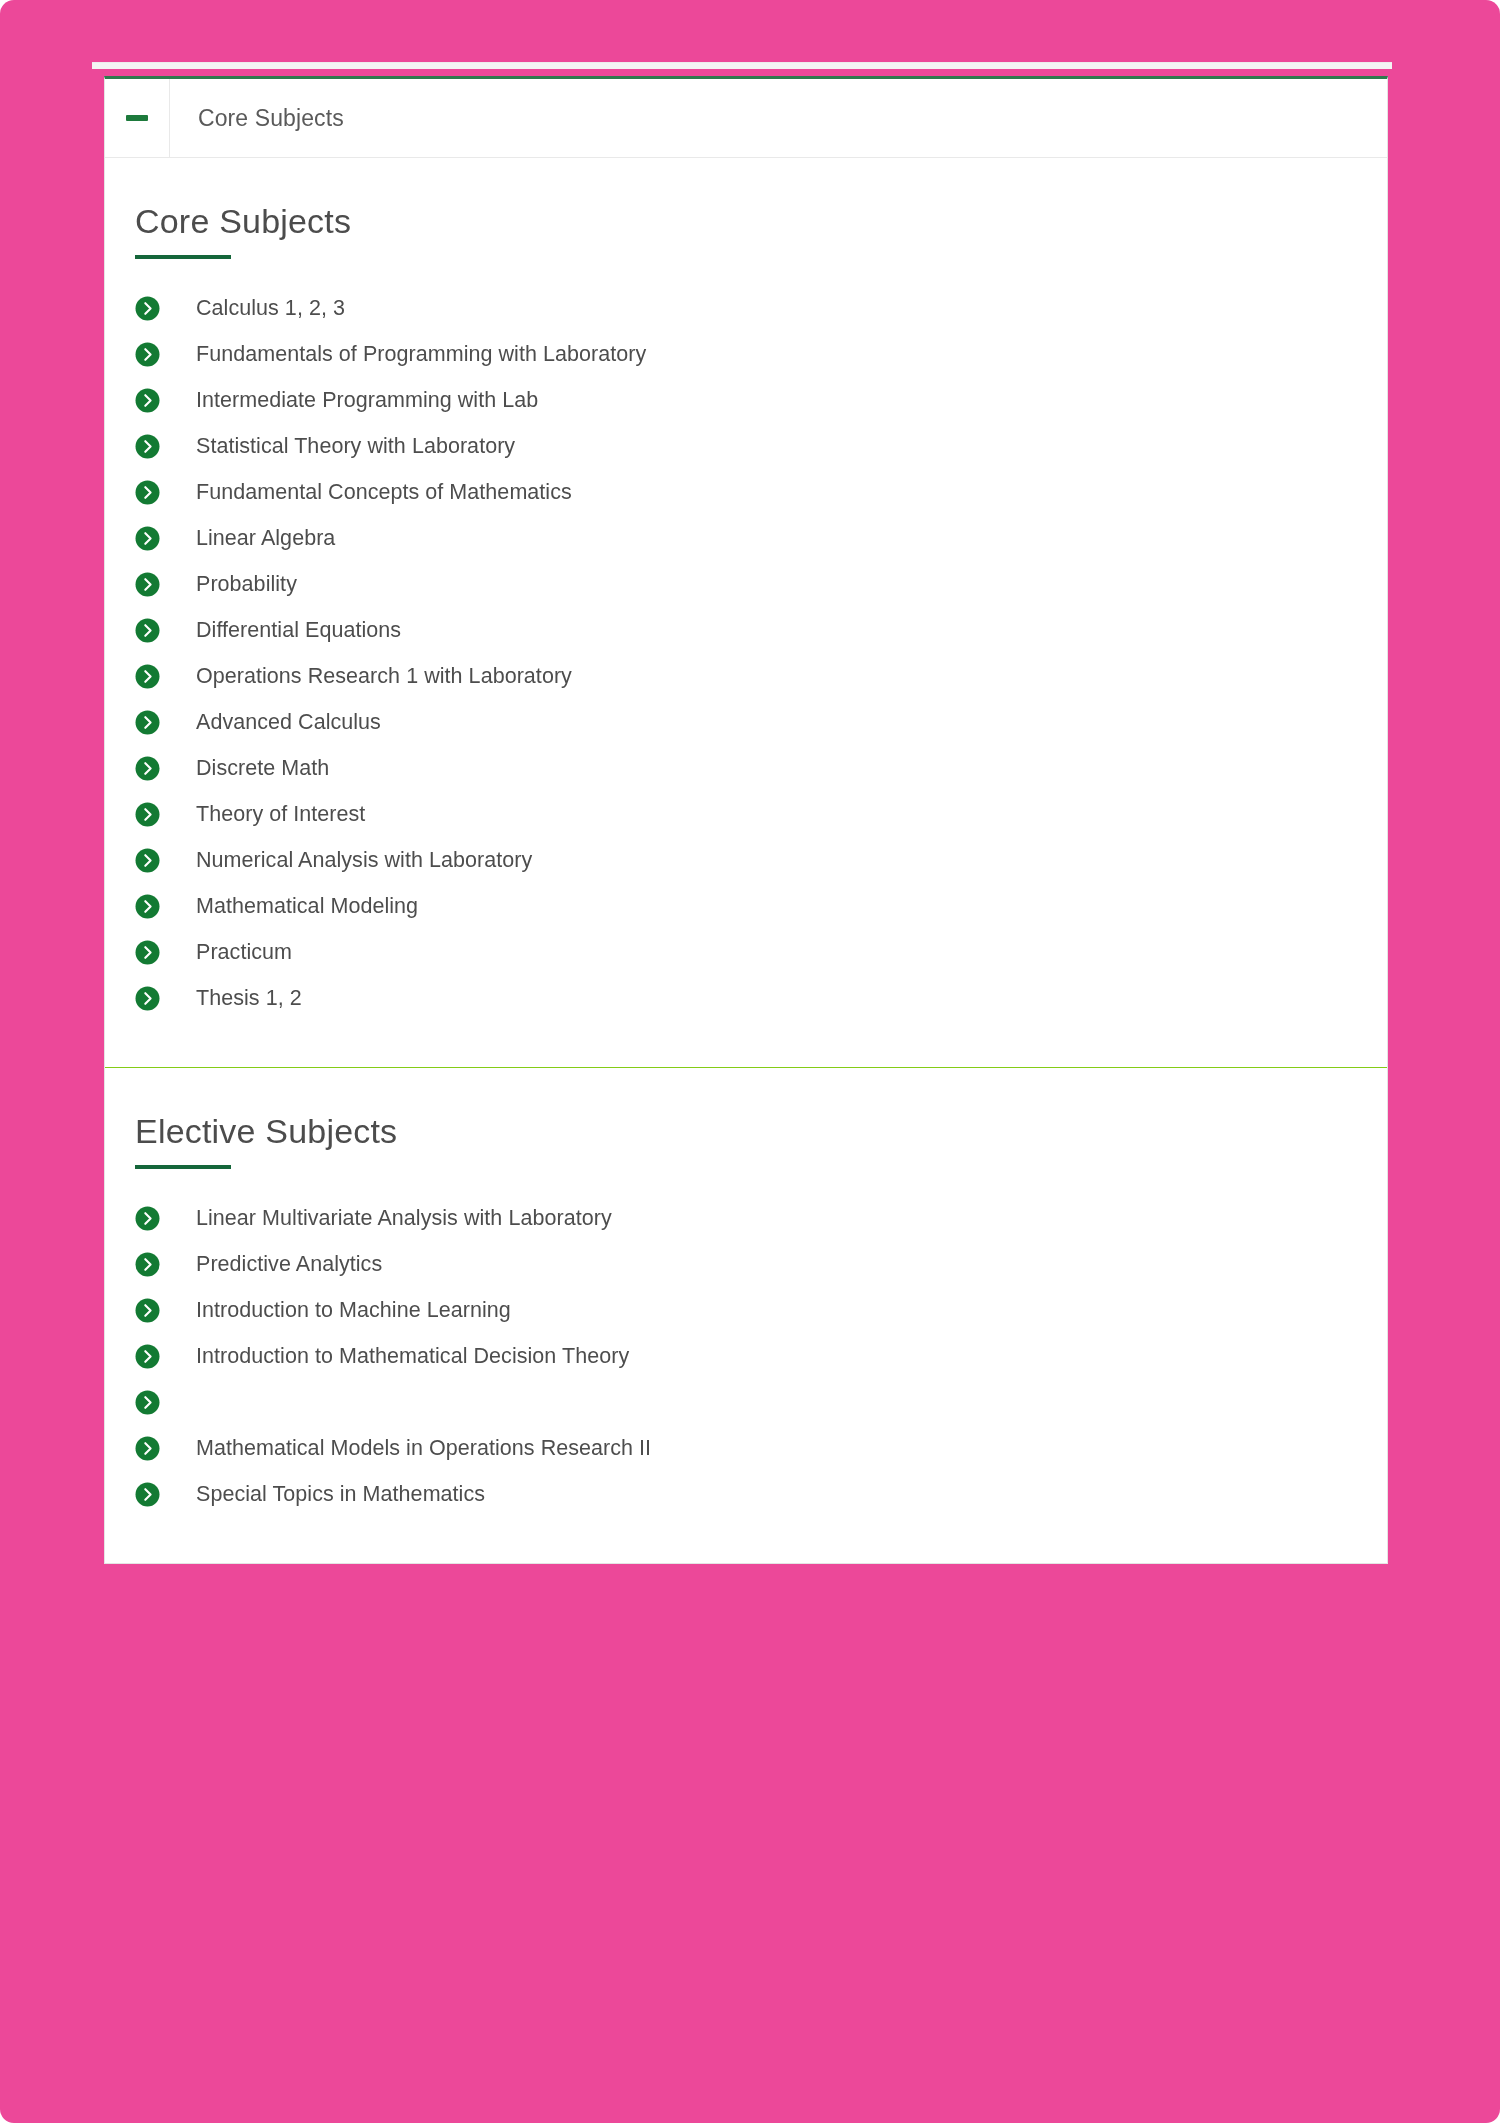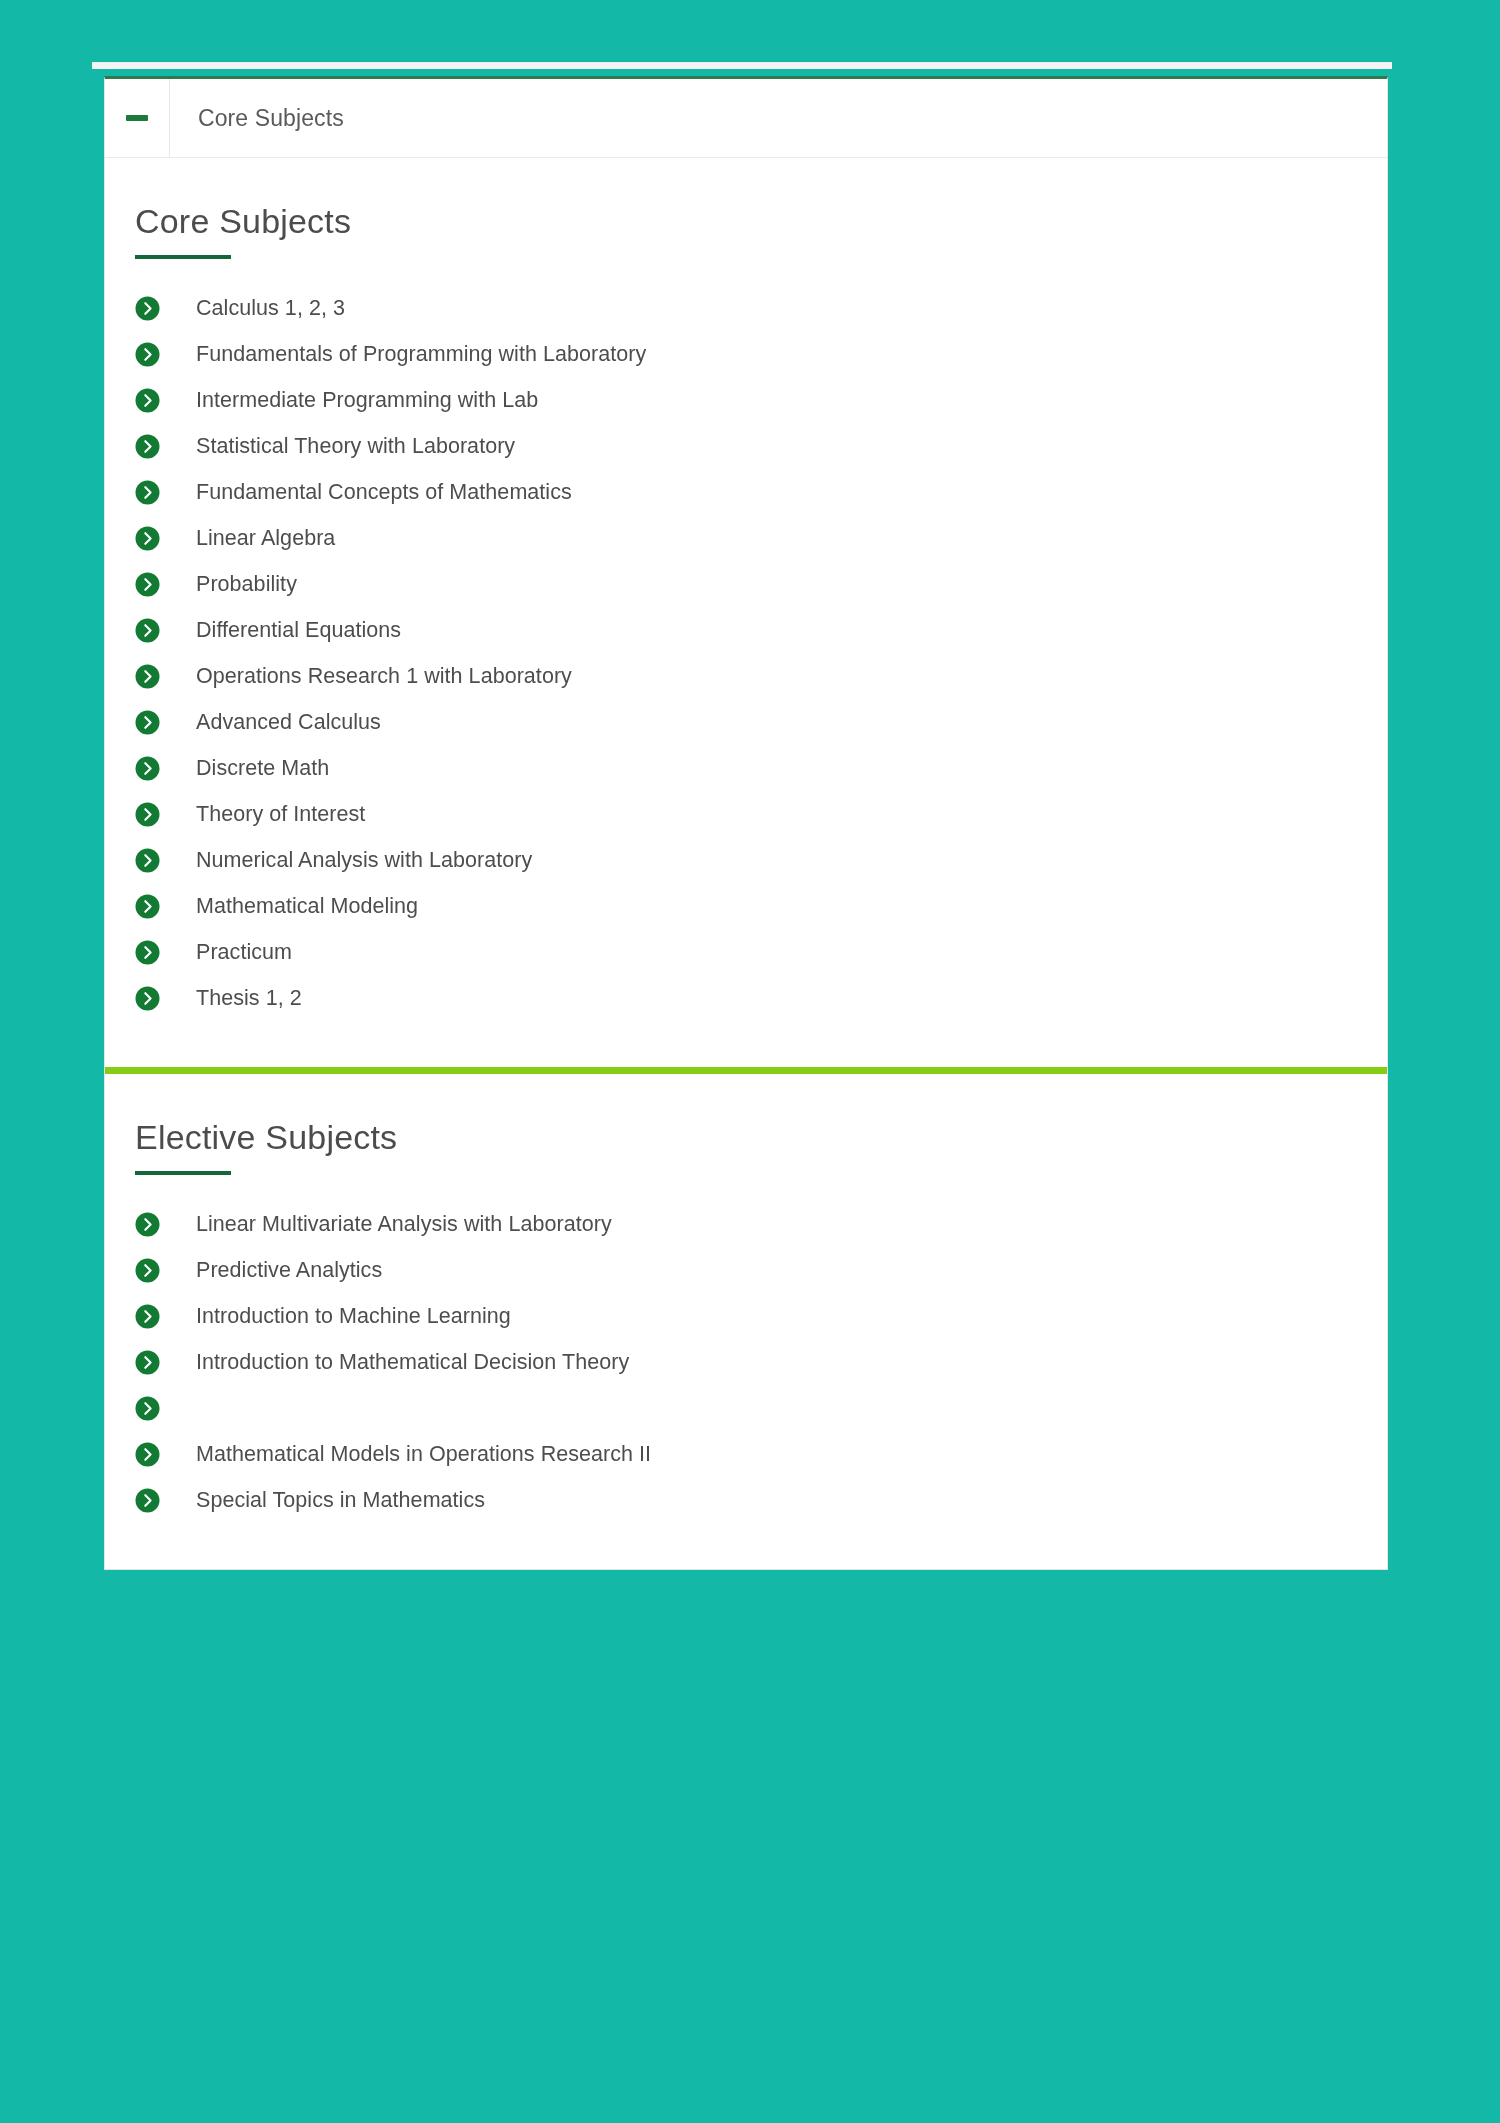--- a/index.html
+++ b/index.html
@@ -9,22 +9,23 @@
     width: 1500px;
     height: 2123px;
     font-family: "Liberation Sans", sans-serif;
     -webkit-font-smoothing: antialiased;
   }
 
   .page {
     position: relative;
     width: 1500px;
     height: 2123px;
-    background: #14b8a6;
+    background: #ec4899;
     overflow: hidden;
+    border-radius: 14px;
   }
 
   
   .top-strip {
     position: absolute;
     left: 92px;
     top: 62px;
     width: 1300px;
     height: 6px;
     background: #f4f4f4;
@@ -79,21 +80,21 @@
     cursor: pointer;
     flex: 1 1 auto;
   }
 
   
   .section {
     padding: 44px 0 46px 0;
   }
 
   .section + .section {
-    border-top: 7px solid #84cc16;
+    border-top: 1px solid #84cc16;
   }
 
   .section-heading {
     margin: 0 0 0 30px;
     font-size: 34px;
     font-weight: normal;
     color: #4c4c4c;
     letter-spacing: 0.2px;
     line-height: 1.15;
   }

